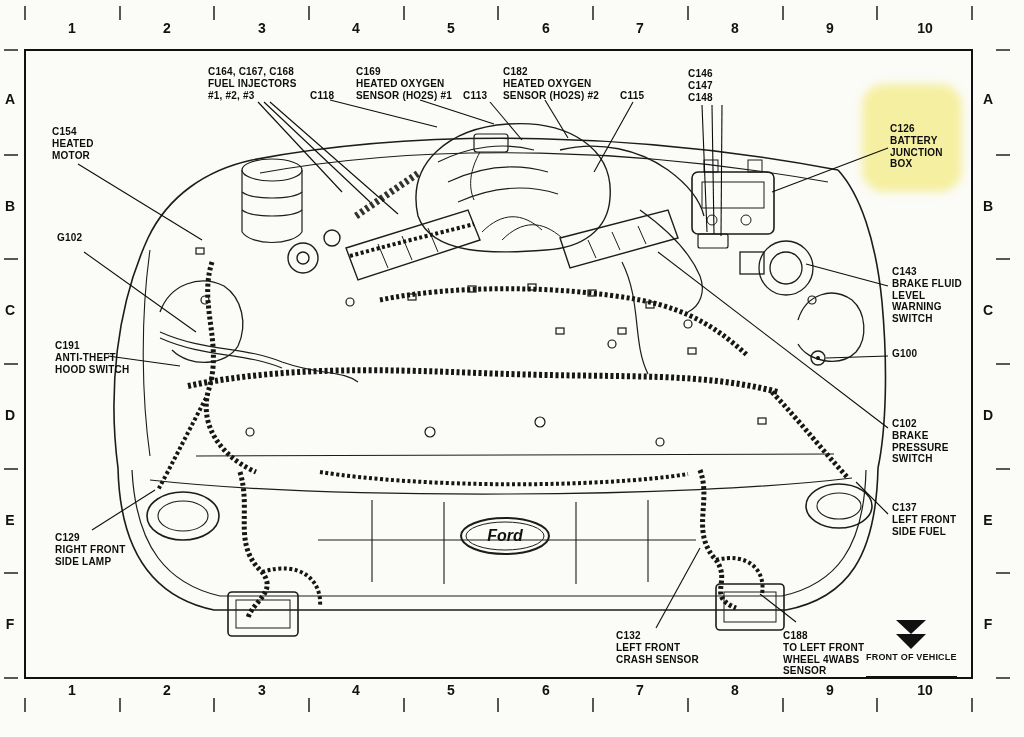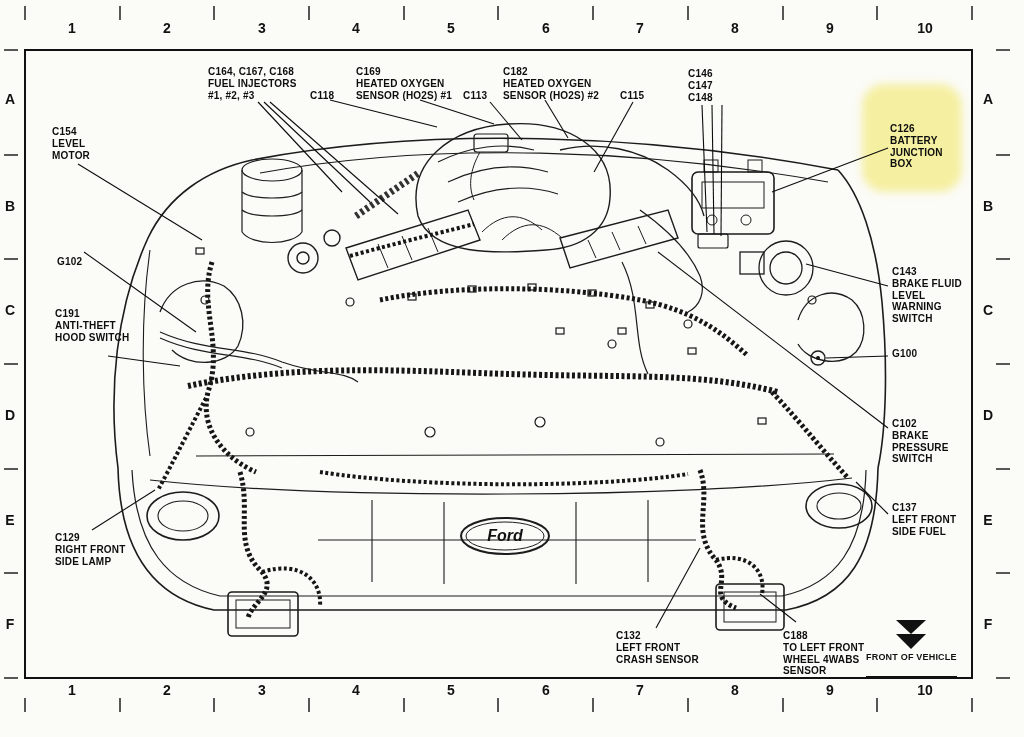--- a/index.html
+++ b/index.html
@@ -246,24 +246,24 @@
   <span class="gridletter" style="left:2px;top:616px">F</span>
 
   <span class="gridletter" style="left:980px;top:91px">A</span>
   <span class="gridletter" style="left:980px;top:198px">B</span>
   <span class="gridletter" style="left:980px;top:302px">C</span>
   <span class="gridletter" style="left:980px;top:407px">D</span>
   <span class="gridletter" style="left:980px;top:512px">E</span>
   <span class="gridletter" style="left:980px;top:616px">F</span>
 
   <div class="callout" style="left:52px;top:126px">C154
-LEVEL
+HEATED
 MOTOR</div>
-  <div class="callout" style="left:57px;top:256px">G102</div>
-  <div class="callout" style="left:55px;top:308px">C191
+  <div class="callout" style="left:57px;top:232px">G102</div>
+  <div class="callout" style="left:55px;top:340px">C191
 ANTI-THEFT
 HOOD SWITCH</div>
   <div class="callout" style="left:55px;top:532px">C129
 RIGHT FRONT
 SIDE LAMP</div>
   <div class="callout" style="left:208px;top:66px">C164, C167, C168
 FUEL INJECTORS
 #1, #2, #3</div>
   <div class="callout" style="left:310px;top:90px">C118</div>
   <div class="callout" style="left:356px;top:66px">C169

